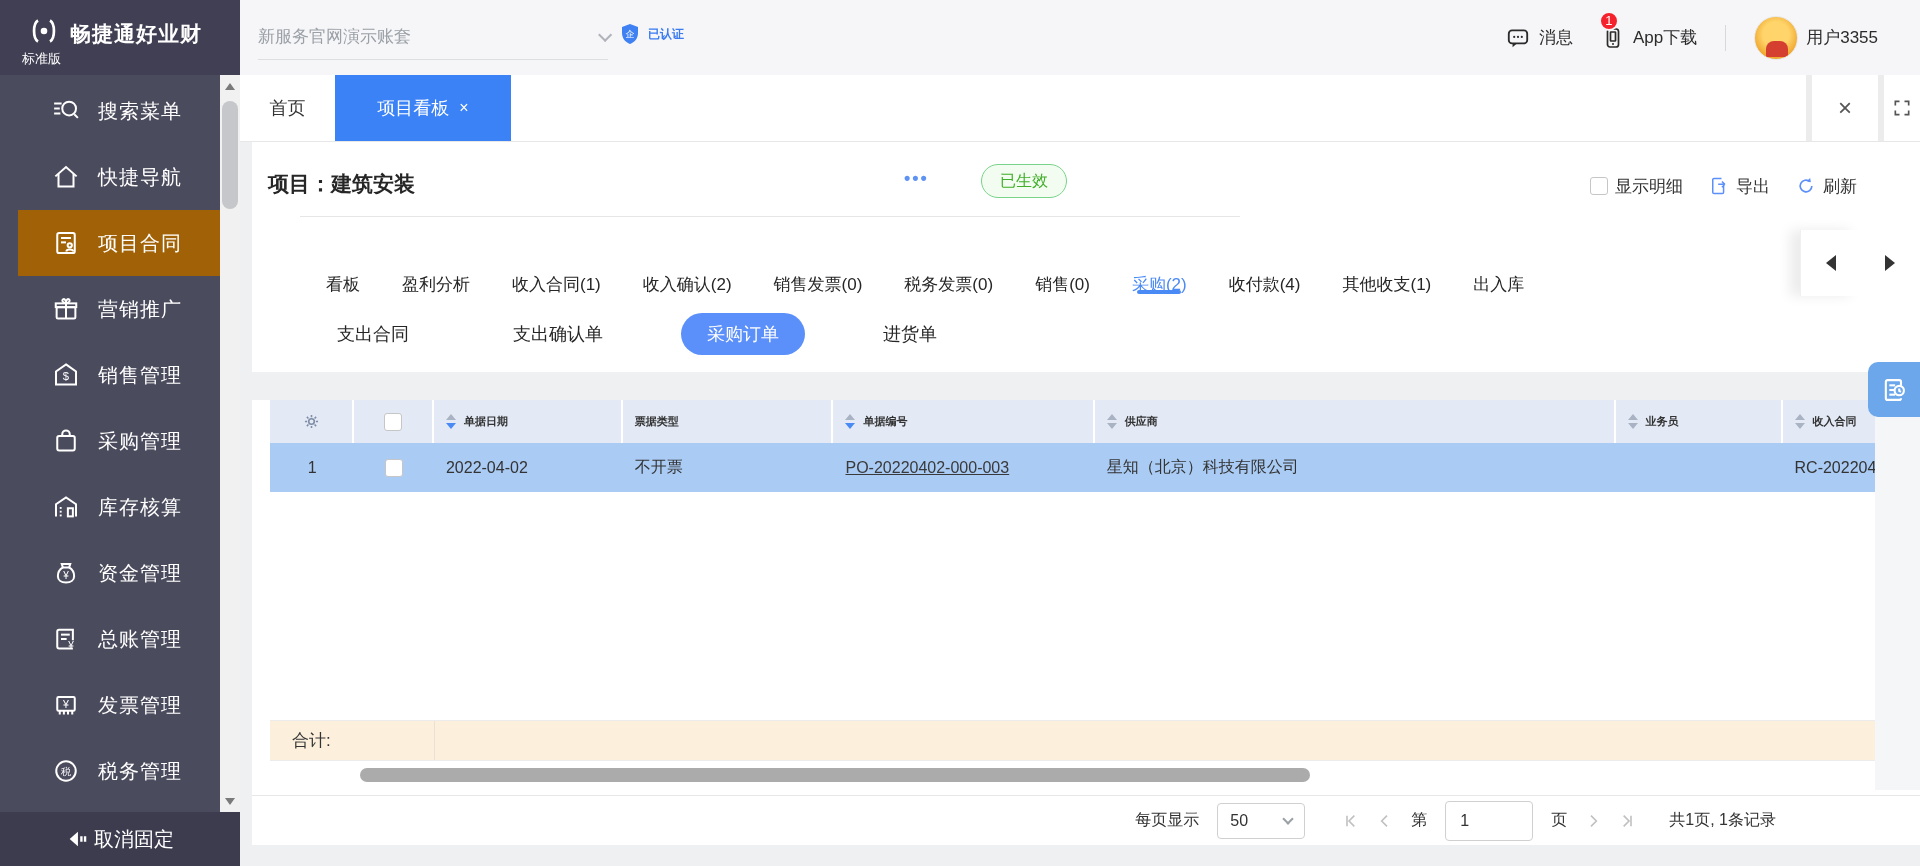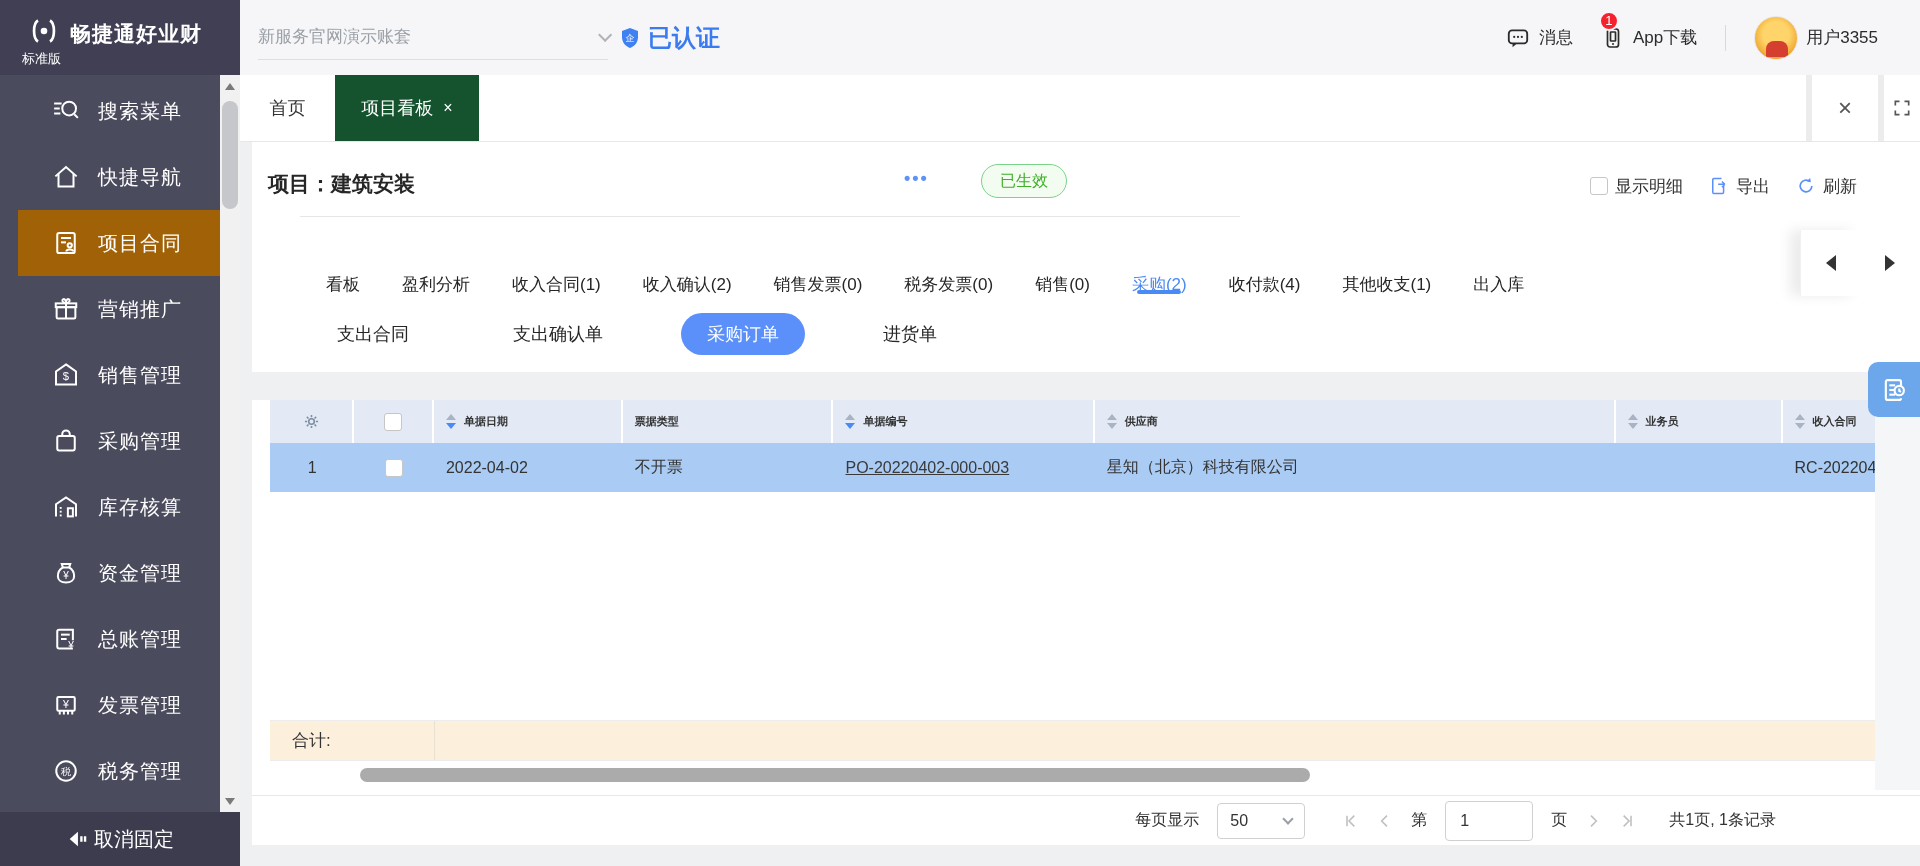--- a/index.html
+++ b/index.html
@@ -26,33 +26,33 @@
   .sb-arrow { position:absolute; left:0; width:20px; height:22px; display:flex; align-items:center; justify-content:center; cursor:pointer; }
   .tri-up { width:0; height:0; border-left:5px solid transparent; border-right:5px solid transparent; border-bottom:7px solid #7a7a7a; }
   .tri-down { width:0; height:0; border-left:5px solid transparent; border-right:5px solid transparent; border-top:7px solid #7a7a7a; }
   .sb-thumb { position:absolute; left:2px; top:26px; width:16px; height:108px; background:#c5c7ca; border-radius:8px; cursor:pointer; }
 
   
   .topbar { position:absolute; left:240px; top:0; width:1680px; height:75px; background:#f6f6f8; }
   .acct { position:absolute; left:18px; top:14px; width:350px; height:46px; border-bottom:1px solid #dcdee0; cursor:pointer; display:flex; align-items:center; justify-content:space-between; }
   .acct-text { color:#9aa0a6; font-size:17px; }
   .verified { position:absolute; left:378px; top:22px; display:flex; align-items:center; gap:6px; cursor:pointer; }
-  .verified-text { color:#3a7bf0; font-size:24px; font-weight:bold; }
+  .verified-text { color:#3a7bf0; font-size:12px; font-weight:bold; }
   .top-right { position:absolute; right:42px; top:0; height:75px; display:flex; align-items:center; gap:28px; }
   .top-item { display:flex; align-items:center; gap:8px; cursor:pointer; color:#2b2b2b; font-size:17px; }
   .msg-wrap { position:relative; }
   .msg-badge { position:absolute; top:-14px; right:-46px; min-width:20px; height:20px; border-radius:10px; background:#f5222d; color:#fff; font-size:13px; display:flex; align-items:center; justify-content:center; border:2px solid #f6f6f8; padding:0 4px; }
   .vdiv { width:1px; height:26px; background:#d8d8d8; }
   .avatar { width:44px; height:44px; border-radius:50%; background:radial-gradient(circle at 50% 42%, #ffd56b 0 40%, #f0a830 72%, #e08f1f 100%); border:1px solid #e8e8e8; position:relative; overflow:hidden; }
   .avatar::after { content:""; position:absolute; left:11px; top:24px; width:22px; height:16px; background:#d43f2f; border-radius:8px 8px 0 0; }
 
   
   .tabstrip { position:absolute; left:240px; top:75px; width:1680px; height:67px; background:#fff; border-bottom:1px solid #e7e7e7; }
   .ts-home { position:absolute; left:0; top:0; width:95px; height:66px; display:flex; align-items:center; justify-content:center; font-size:18px; color:#333; cursor:pointer; }
-  .ts-active { position:absolute; left:95px; top:0; width:144px; height:66px; background:#14532d; color:#fff; display:flex; align-items:center; justify-content:center; gap:10px; font-size:18px; cursor:pointer; }
+  .ts-active { position:absolute; left:95px; top:0; width:176px; height:66px; background:#3b82f6; color:#fff; display:flex; align-items:center; justify-content:center; gap:10px; font-size:18px; cursor:pointer; }
   .ts-close-x { font-size:16px; line-height:1; cursor:pointer; }
   .ts-btn { position:absolute; top:0; height:66px; background:#fff; display:flex; align-items:center; justify-content:center; cursor:pointer; color:#555; }
   .ts-gap { position:absolute; top:0; height:66px; width:6px; background:#ececec; }
   .glyph-x::before { content:"×"; font-size:24px; color:#555; }
 
   
   .panel1 { position:absolute; left:252px; top:142px; width:1668px; height:230px; background:#fff; }
   .proj-row { position:relative; height:88px; }
   .proj-title { position:absolute; left:16px; top:28px; font-size:21px; color:#262626; font-weight:bold; }
   .proj-underline { position:absolute; left:48px; top:74px; width:940px; border-top:1px solid #e6e6e6; }

